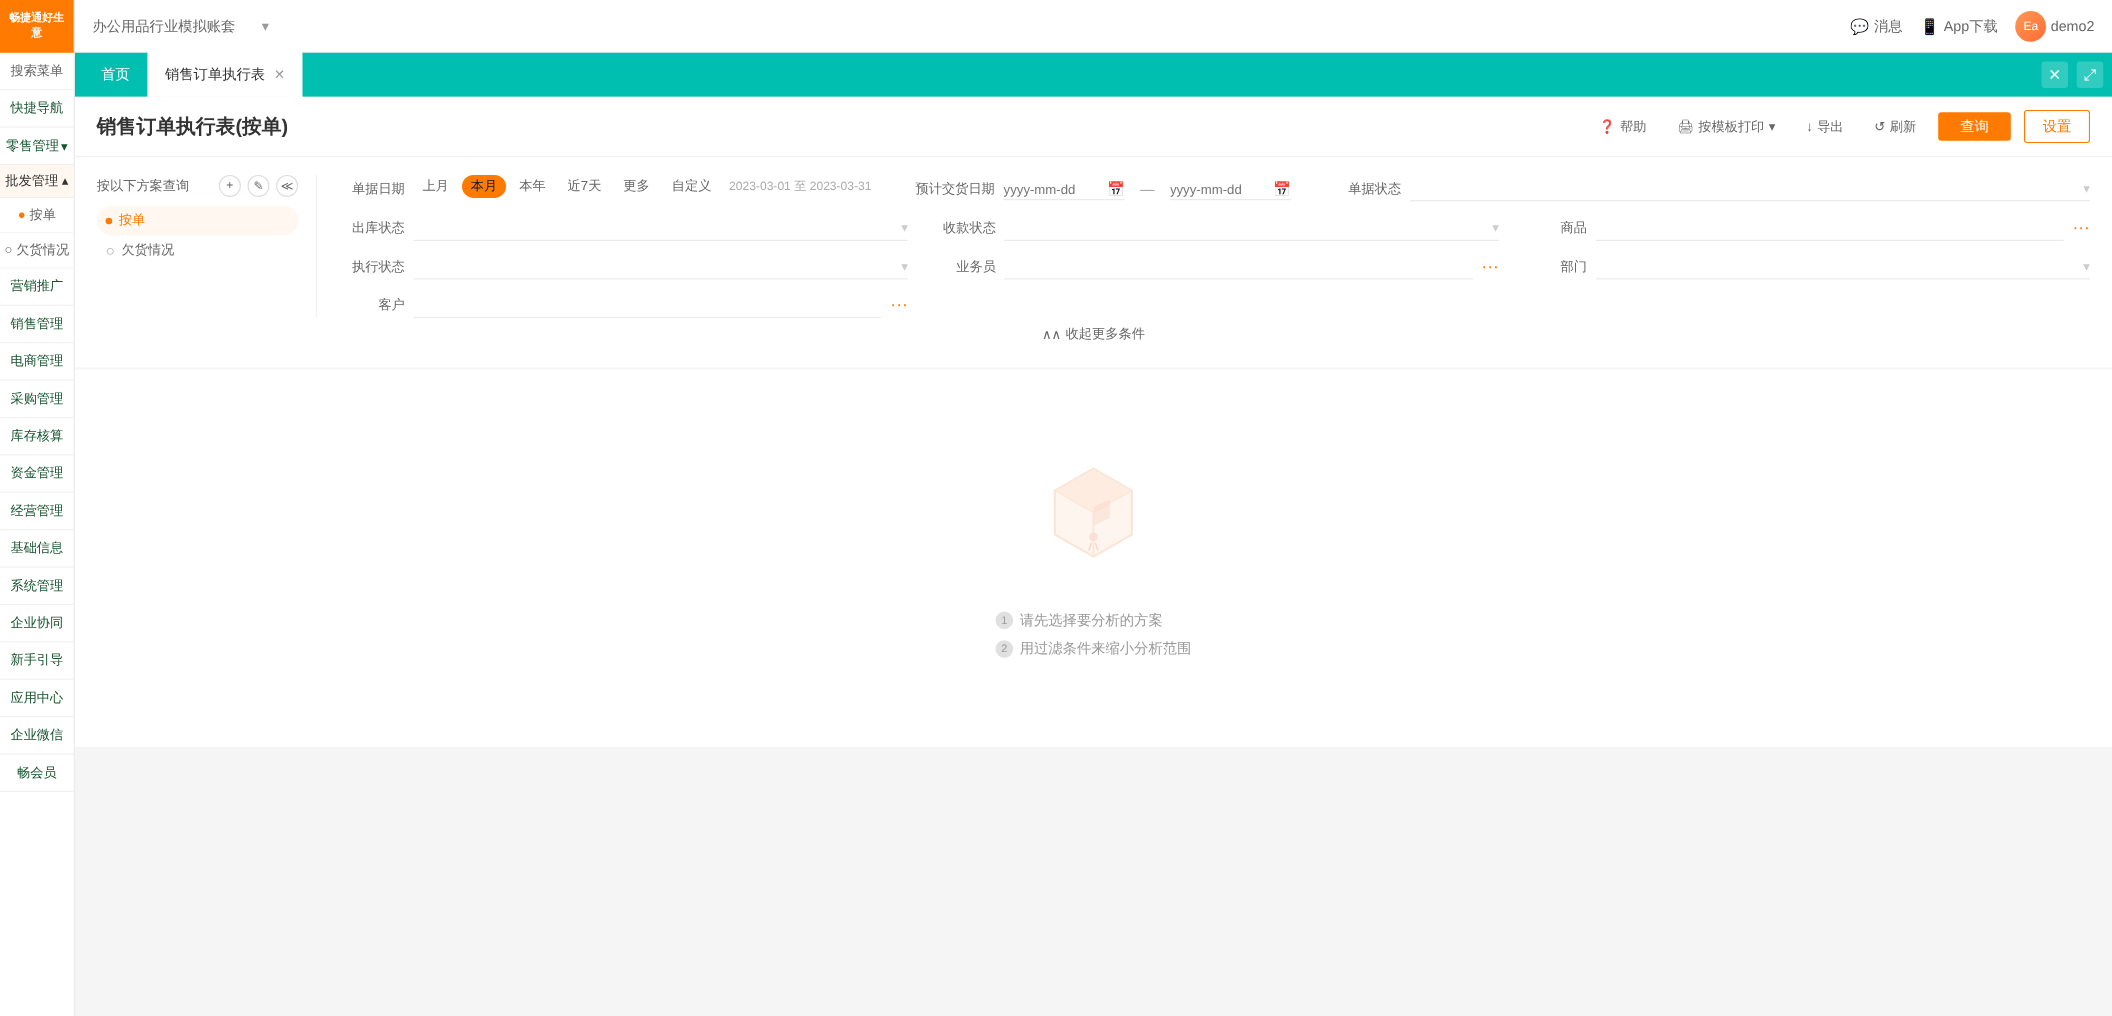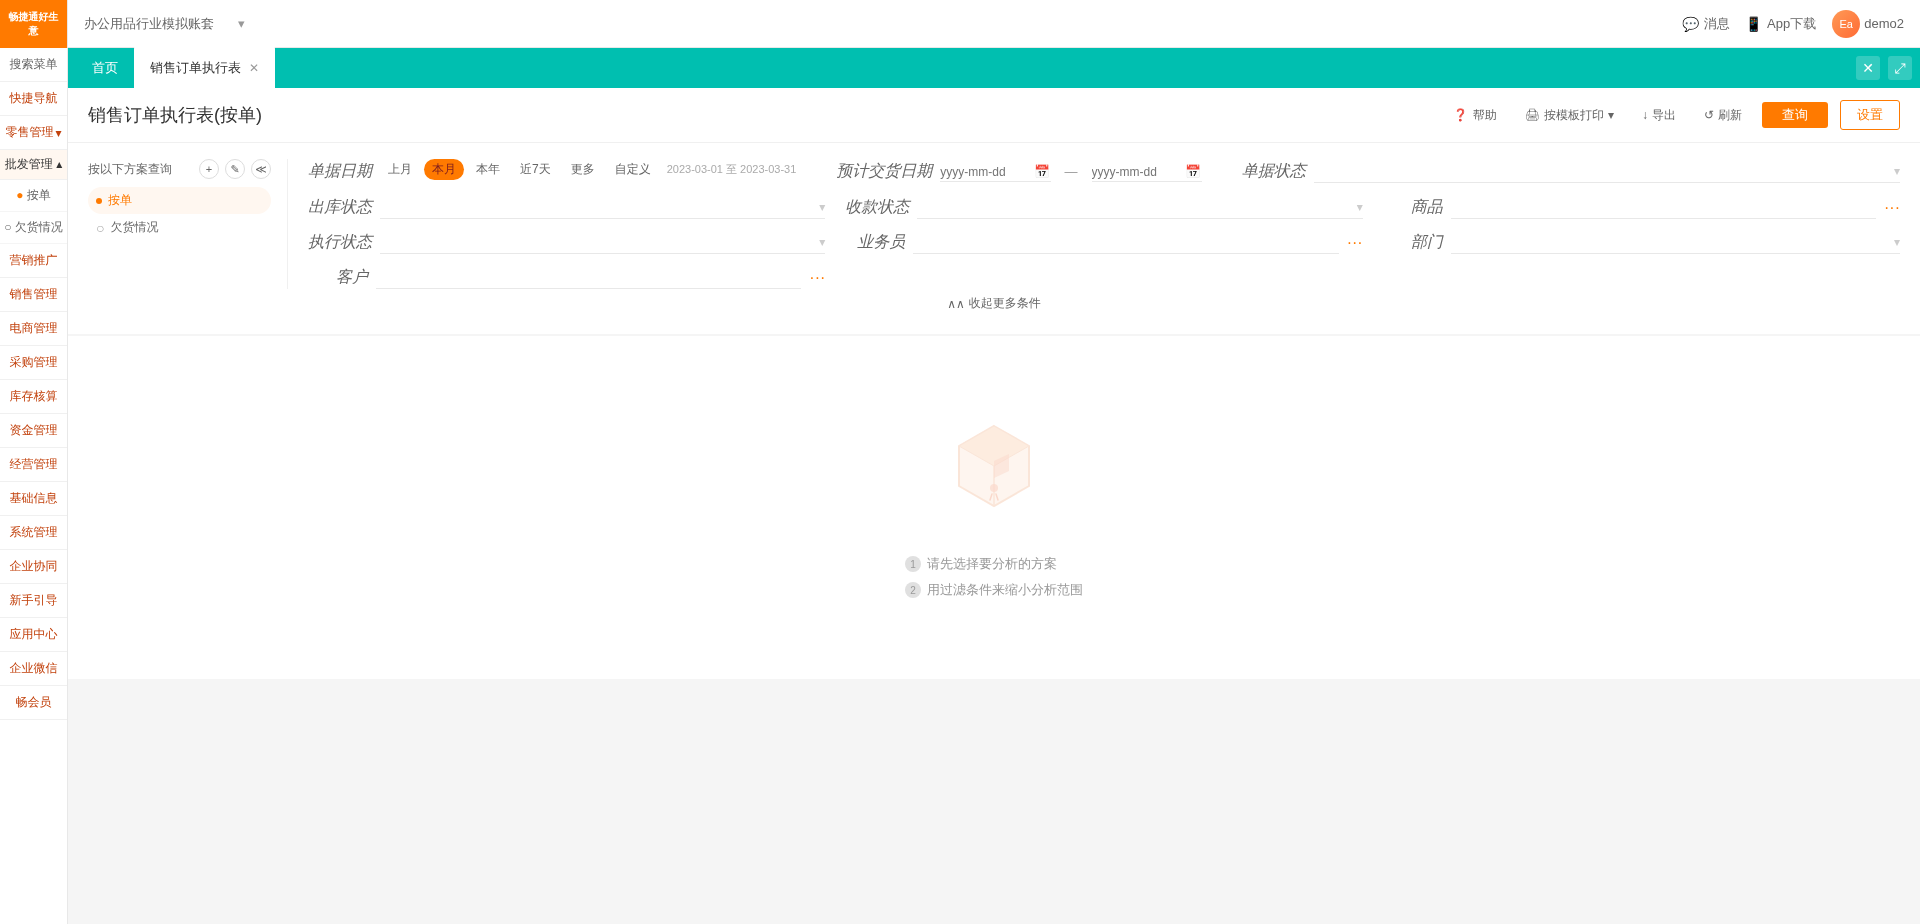--- a/index.html
+++ b/index.html
@@ -31,21 +31,21 @@
       padding: 8px 6px;
       font-size: 12px;
       color: #666;
       text-align: center;
       border-bottom: 1px solid #f0f0f0;
       cursor: pointer;
     }
     .sidebar-nav-item {
       padding: 8px 4px;
       font-size: 12px;
-      color: #c2410c;
+      color: #14532d;
       text-align: center;
       cursor: pointer;
       border-bottom: 1px solid #f0f0f0;
     }
     .sidebar-nav-item.has-sub {
       display: flex;
       align-items: center;
       justify-content: center;
       gap: 2px;
     }
@@ -180,21 +180,21 @@
     .page-header {
       background: #fff;
       padding: 12px 20px;
       display: flex;
       align-items: center;
       justify-content: space-between;
       border-bottom: 1px solid #f0f0f0;
     }
     .page-title {
       font-size: 18px;
-      font-weight: 400;
+      font-weight: 700;
       color: #333;
     }
     .page-actions {
       display: flex;
       align-items: center;
       gap: 12px;
     }
     .page-action-btn {
       display: flex;
       align-items: center;
@@ -300,26 +300,25 @@
       grid-template-columns: repeat(3, 1fr);
       gap: 12px 20px;
     }
 
     .filter-item {
       display: flex;
       align-items: center;
       gap: 8px;
     }
     .filter-label {
-      font-size: 16px;
+      font-size: 12px;
       color: #666;
       white-space: nowrap;
       min-width: 60px;
       text-align: right;
-      font-style: italic;
     }
     .filter-input {
       flex: 1;
       border: none;
       border-bottom: 1px solid #e8e8e8;
       padding: 4px 0;
       font-size: 12px;
       outline: none;
       background: transparent;
     }
@@ -351,21 +350,21 @@
     }
     .date-btn {
       padding: 2px 8px;
       border-radius: 12px;
       font-size: 12px;
       cursor: pointer;
       color: #666;
     }
     .date-btn.active {
       background: #ff7a00;
-      color: #7f1d1d;
+      color: #0f172a;
     }
     .date-range-text {
       font-size: 11px;
       color: #aaa;
       margin-left: 4px;
     }
 
     .date-range-input {
       display: flex;
       align-items: flex-end;

